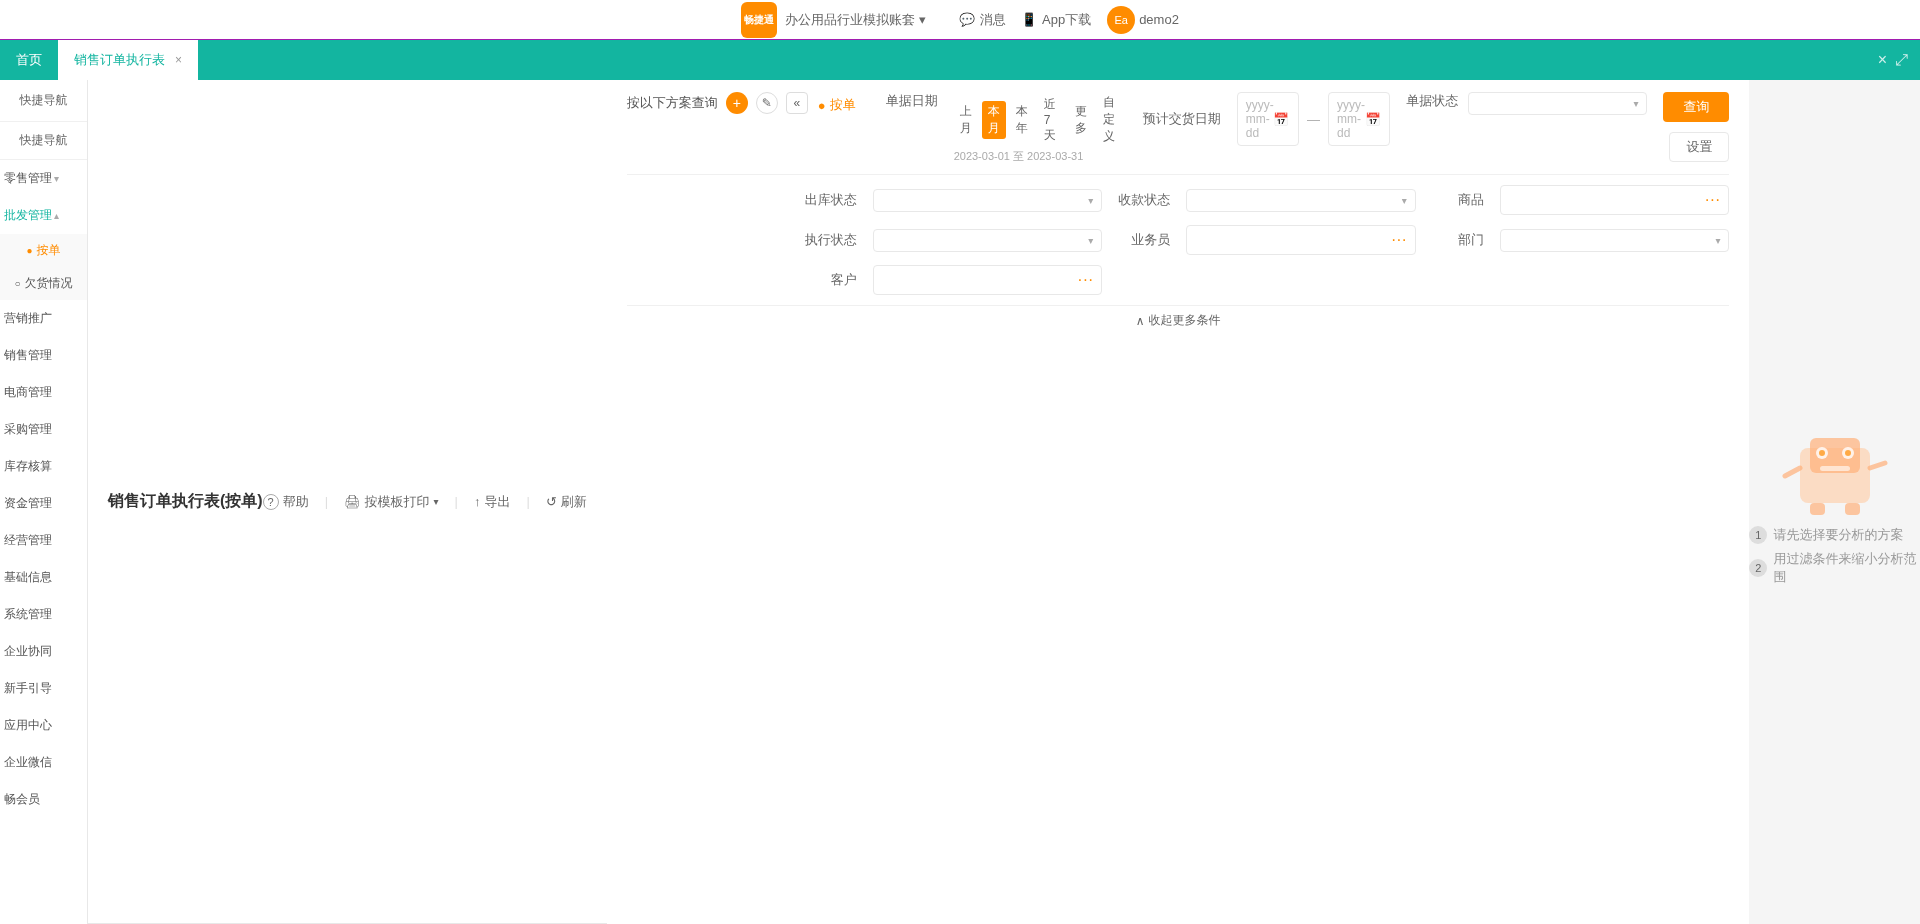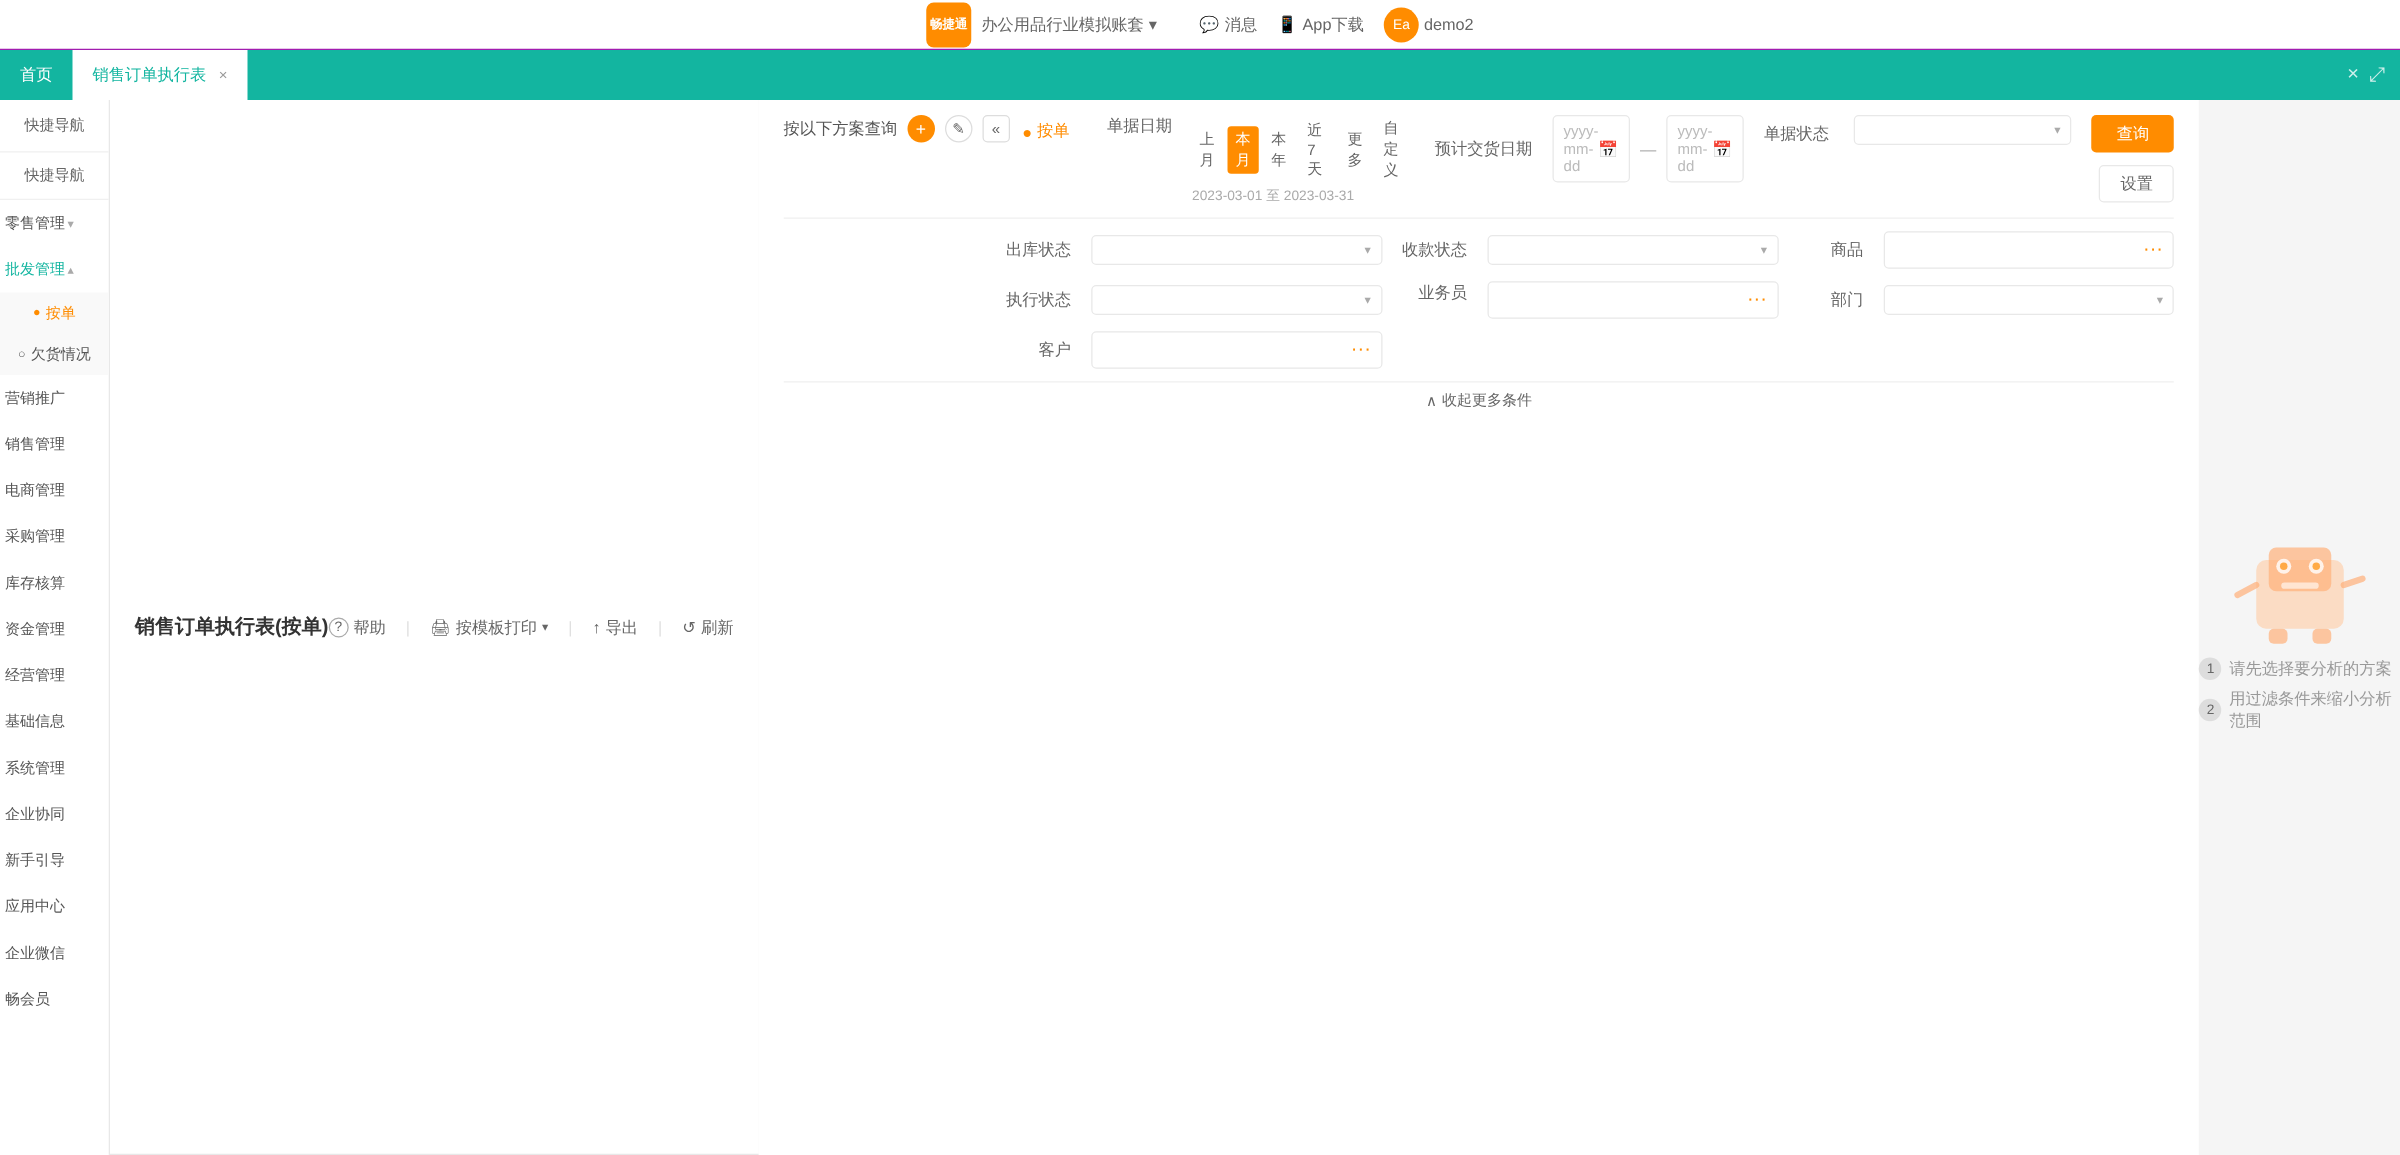--- a/index.html
+++ b/index.html
@@ -275,21 +275,21 @@
               <span style="color:#bbb;font-size:12px;">yyyy-mm-dd</span>
               <span class="date-icon">📅</span>
             </div>
             <span class="date-sep">—</span>
             <div class="date-input">
               <span style="color:#bbb;font-size:12px;">yyyy-mm-dd</span>
               <span class="date-icon">📅</span>
             </div>
           </div>
 
-          <div style="display:flex;align-items:flex-end;gap:12px;flex:2;">
+          <div style="display:flex;align-items:flex-start;gap:2px;flex:2;">
             <span class="filter-label">单据状态</span>
             <div class="filter-select" style="flex:1;">
               <span></span>
               <span class="filter-select-arrow">▾</span>
             </div>
           </div>
 
           <div class="btn-group-right">
             <button class="query-btn">查询</button>
             <button class="settings-btn">设置</button>
@@ -326,21 +326,21 @@
       <div style="display:flex;align-items:center;gap:0;padding:0 0 10px 178px;">
 
         <div style="display:flex;align-items:center;gap:8px;flex:2;">
           <span class="filter-label">执行状态</span>
           <div class="filter-select" style="flex:1;">
             <span></span>
             <span class="filter-select-arrow">▾</span>
           </div>
         </div>
 
-        <div style="display:flex;gap:8px;flex:2;margin-left:16px;">
+        <div style="display:flex;align-items:center;gap:8px;flex:2;margin-left:16px;">
           <span class="filter-label">业务员</span>
           <div class="filter-select" style="flex:1;justify-content:flex-end;">
             <span class="filter-dots">···</span>
           </div>
         </div>
 
         <div style="display:flex;align-items:center;gap:8px;flex:2;margin-left:16px;">
           <span class="filter-label">部门</span>
           <div class="filter-select" style="flex:1;">
             <span></span>

